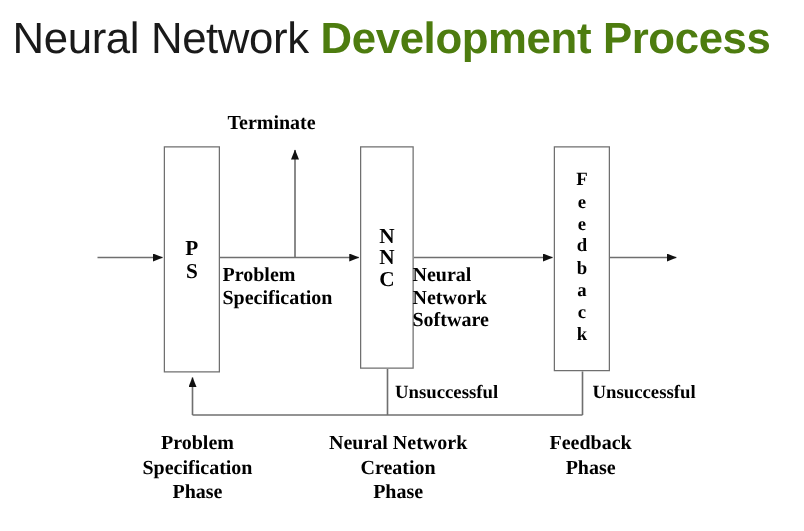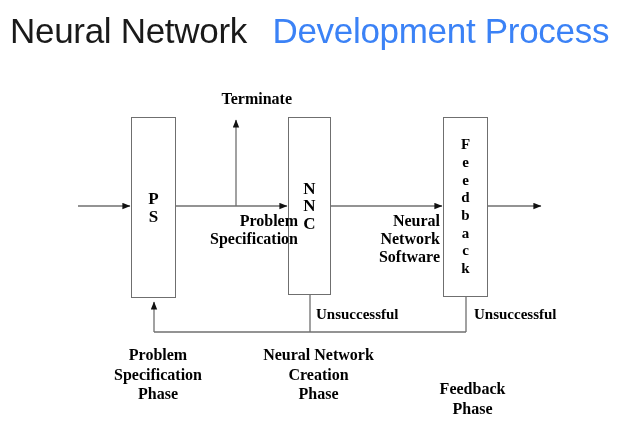--- a/index.html
+++ b/index.html
@@ -33,23 +33,22 @@
     font-size: 35px;
     line-height: 50px;
     white-space: nowrap;
     letter-spacing: -0.3px;
   }
   .title .t-plain {
     color: #1a1a1a;
     font-weight: 400;
   }
   .title .t-accent {
-    color: #3b82f6;
-    font-weight: 400;
-    margin-left: 16px;
+    color: #4d7c0f;
+    font-weight: 700;
   }
 
   
   #diagram {
     position: absolute;
     left: 0;
     top: 0;
     width: 643px;
     height: 425px;
   }
@@ -87,21 +86,21 @@
 
   #box-ps  .vstack { font-size: 17px; }
   #box-nnc .vstack { font-size: 17px; }
   #box-fb  .vstack { font-size: 15px; line-height: 1.18; }
 
   
   .lbl {
     position: absolute;
     color: #000000;
     font-weight: 700;
-    text-align: right;
+    text-align: left;
     white-space: pre-line;
     line-height: 1.12;
   }
 
   #lbl-terminate {
     left: 182px; top: 90px; width: 110px;
     font-size: 16px;
   }
   #lbl-problem-spec {
     left: 178px; top: 212px; width: 120px;
@@ -132,21 +131,21 @@
     position: absolute;
     color: #000000;
     font-weight: 700;
     text-align: center;
     white-space: pre-line;
     line-height: 1.22;
     font-size: 16px;
   }
   #phase-1 { left: 88px;  top: 345px; width: 140px; }
   #phase-2 { left: 246px; top: 345px; width: 145px; }
-  #phase-3 { left: 410px; top: 345px; width: 125px; margin-top: 34px; }
+  #phase-3 { left: 410px; top: 345px; width: 125px; }
 </style>
 </head>
 <body>
 
 <div id="page">
 
   <div class="title">
     <span class="t-plain">Neural Network </span><span class="t-accent">Development Process</span>
   </div>
 

